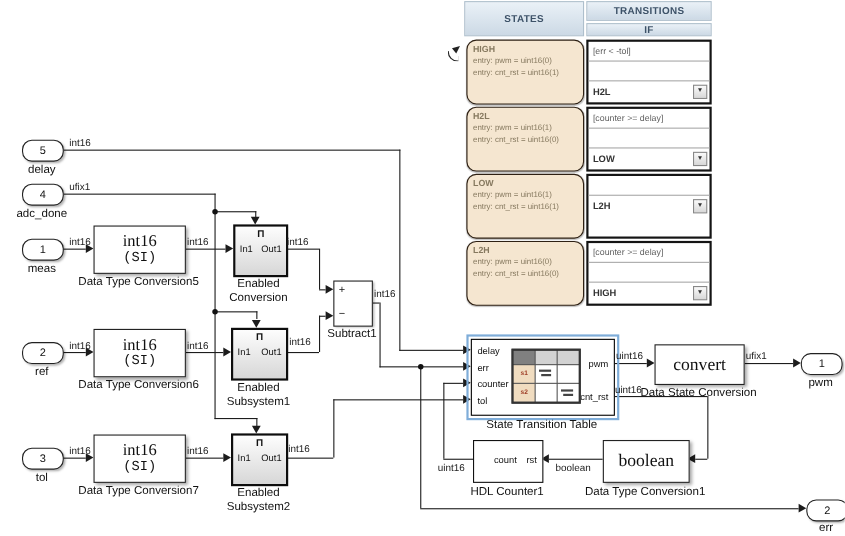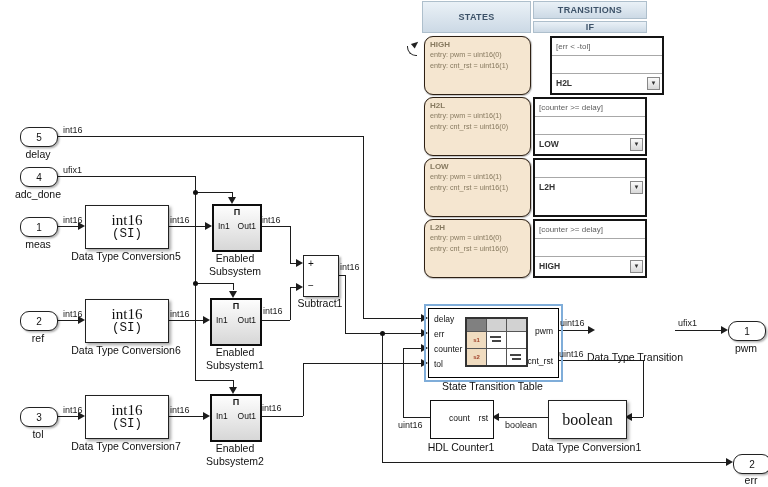--- a/index.html
+++ b/index.html
@@ -188,21 +188,21 @@
     <span class="t2">(SI)</span>
   </div>
   <div class="blab" style="left:66px;top:440px;width:120px">Data Type Conversion7</div>
   <div class="sig" style="left:170px;top:405px">int16</div>
 
   <div class="es" style="left:212px;top:204px;width:46px;height:44px">
     <span class="en">Π</span>
     <span class="i1">In1</span>
     <span class="o1">Out1</span>
   </div>
-  <div class="blab2" style="left:175px;top:252px;width:120px"><span>Enabled</span><br><span>Subsystem</span></div>
+  <div class="blab2" style="left:175px;top:252px;width:120px"><span>Enabled</span><br><span>Conversion</span></div>
   <div class="sig" style="left:261px;top:215px">int16</div>
 
   <div class="es" style="left:210px;top:298px;width:48px;height:44px">
     <span class="en">Π</span>
     <span class="i1">In1</span>
     <span class="o1">Out1</span>
   </div>
   <div class="blab2" style="left:175px;top:346px;width:120px"><span>Enabled</span><br><span>Subsystem1</span></div>
   <div class="sig" style="left:263px;top:306px">int16</div>
 
@@ -243,21 +243,24 @@
       <div>
           <span class="bar" style="left:3px;top:5px;width:11px"></span>
           <span class="bar" style="left:5px;top:9px;width:9px"></span>
         </div>
     </div>
   </div>
   <div class="blab" style="left:432px;top:380px;width:121px">State Transition Table</div>
   <div class="sig" style="left:560px;top:318px">uint16</div>
   <div class="sig" style="left:559px;top:349px">uint16</div>
 
-  <div class="blab" style="left:575px;top:351px;width:120px">Data Type Transition</div>
+  <div class="serifblk" style="left:595px;top:313px;width:80px;height:35px">
+    <span>convert</span>
+  </div>
+  <div class="blab" style="left:575px;top:351px;width:120px">Data State Conversion</div>
   <div class="sig" style="left:678px;top:318px">ufix1</div>
   <div class="oval" style="left:728px;top:321px">
       <span>1</span>
     </div>
   <div class="plab" style="left:728px;top:342px;width:36px">pwm</div>
 
   <div class="serifblk" style="left:548px;top:400px;width:77px;height:37px">
     <span>boolean</span>
   </div>
   <div class="blab" style="left:526px;top:441px;width:121px">Data Type Conversion1</div>
@@ -280,21 +283,21 @@
   <div class="thead" style="left:533px;top:21px;width:114px;height:12px">IF</div>
 
   <div class="defarr-c" style="left:407px;top:46px"></div>
   <div class="defarr-t" style="left:412px;top:41px"></div>
 
   <div class="scell" style="left:424px;top:36px">
     <div class="nm">HIGH</div>
     <div class="en">entry: pwm = uint16(0)</div>
     <div class="en">entry: cnt_rst = uint16(1)</div>
   </div>
-  <div class="tgroup" style="left:550px;top:36px">
+  <div class="tgroup" style="left:533px;top:36px">
     <div class="trow1">[err &lt; -tol]</div>
     <div class="trow2"></div>
     <div class="trow3"><span>H2L</span>
       <span class="dbtn">▼</span>
     </div>
   </div>
 
   <div class="scell" style="left:424px;top:97px">
     <div class="nm">H2L</div>
     <div class="en">entry: pwm = uint16(1)</div>

